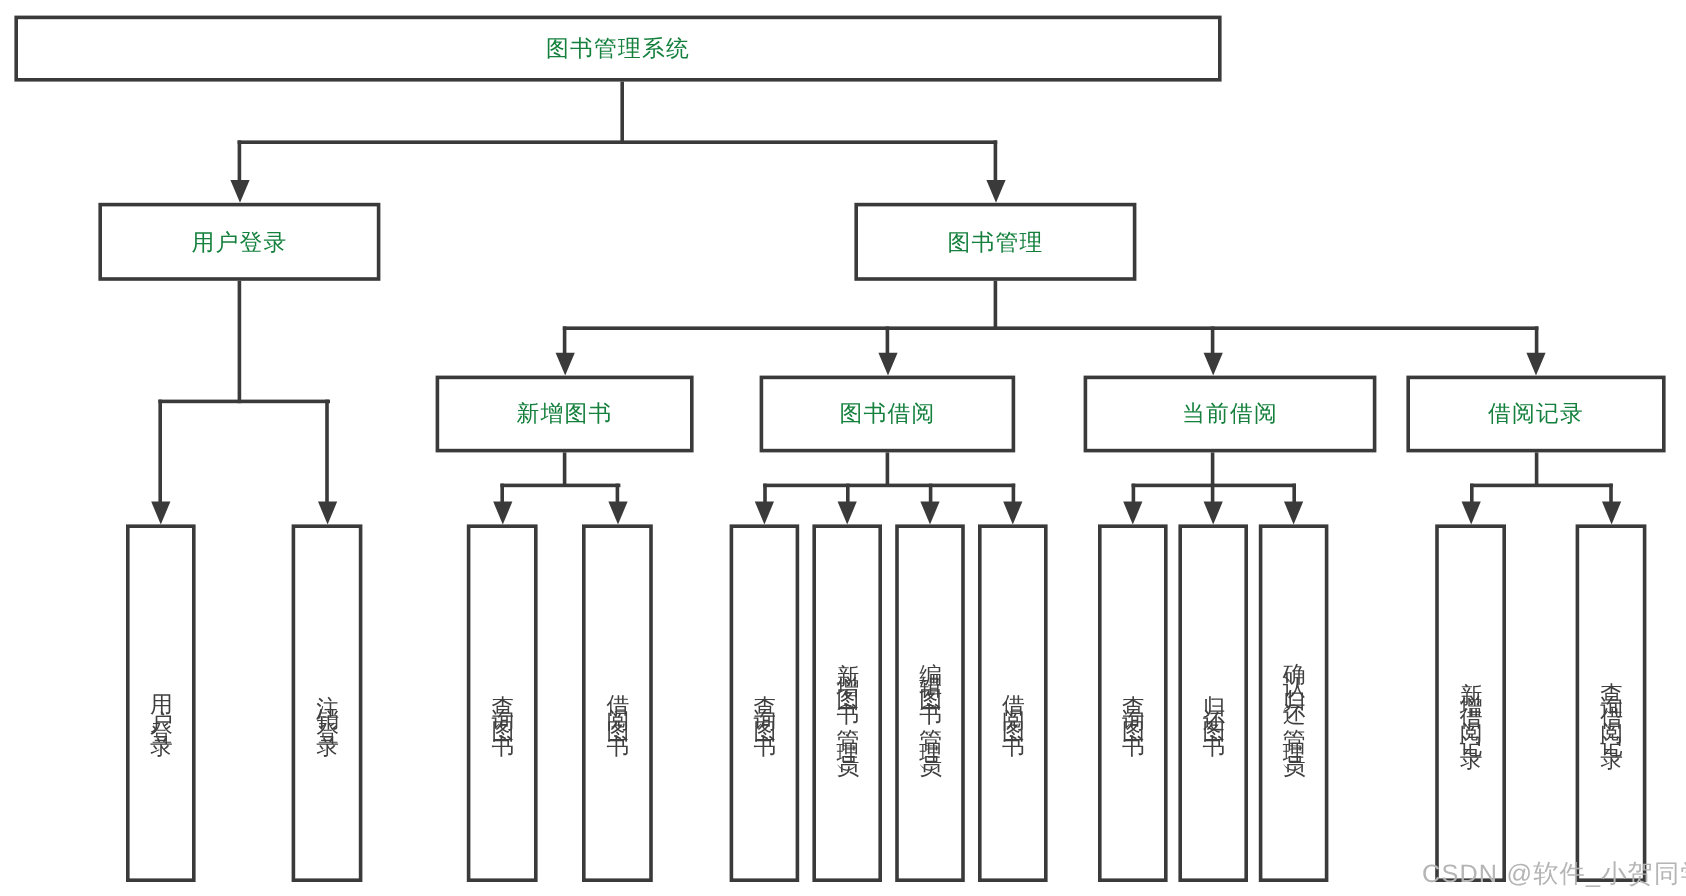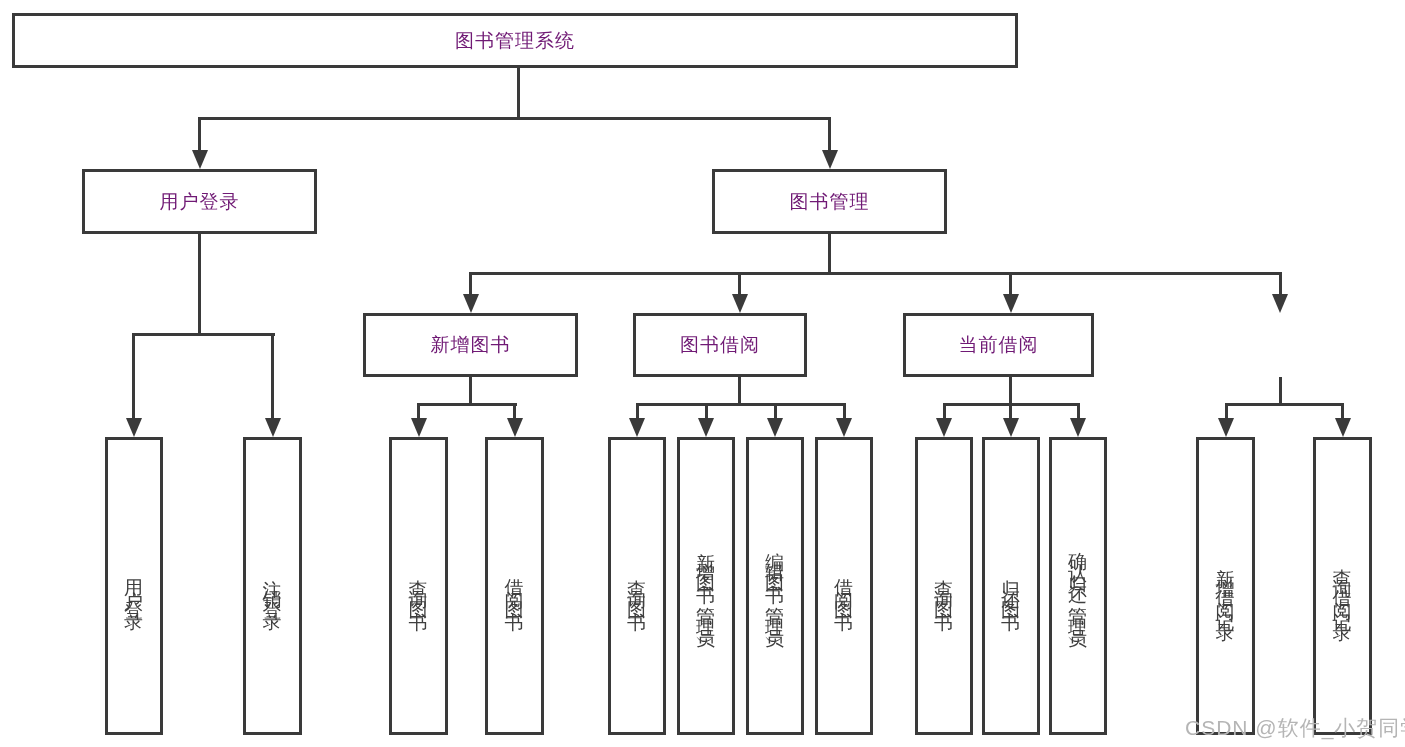--- a/index.html
+++ b/index.html
@@ -5,21 +5,21 @@
   html,body{margin:0;padding:0;background:#fff;}
   .canvas{
     position:relative;width:1405px;height:747px;background:#ffffff;
     font-family:"Liberation Sans",sans-serif;overflow:hidden;
   }
   .box{
     position:absolute;border:3px solid #3a3a3a;background:#ffffff;
     display:flex;align-items:center;justify-content:center;box-sizing:border-box;
   }
   .hbox .lbl{
-    font-size:19px;color:#701a75;letter-spacing:1px;white-space:nowrap;
+    font-size:19px;color:#15803d;letter-spacing:1px;white-space:nowrap;
   }
   .vbox .lbl{
     writing-mode:vertical-rl;text-orientation:mixed;
     font-size:19px;color:#3f3f3f;letter-spacing:11px;line-height:1;
   }
   .line{position:absolute;background:#3a3a3a;}
   .arrow{
     position:absolute;width:0;height:0;
     border-left:8px solid transparent;border-right:8px solid transparent;
     border-top:19px solid #3a3a3a;
@@ -66,25 +66,28 @@
   <div class="line" style="left:1009px;top:272px;width:3px;height:25px;"></div>
   <div class="line" style="left:1279px;top:272px;width:3px;height:25px;"></div>
   <div class="arrow" style="left:463px;top:294px;"></div>
   <div class="arrow" style="left:732px;top:294px;"></div>
   <div class="arrow" style="left:1003px;top:294px;"></div>
   <div class="arrow" style="left:1272px;top:294px;"></div>
 
   <div class="box hbox" style="left:363px;top:313px;width:215px;height:64px;">
     <span class="lbl">新增图书</span>
   </div>
-  <div class="box hbox" style="left:633px;top:313px;width:174px;height:64px;align-items:center;">
+  <div class="box hbox" style="left:633px;top:313px;width:213px;height:64px;align-items:center;">
     <span class="lbl">图书借阅</span>
   </div>
-  <div class="box hbox" style="left:903px;top:313px;width:191px;height:64px;">
+  <div class="box hbox" style="left:903px;top:313px;width:244px;height:64px;">
     <span class="lbl">当前借阅</span>
+  </div>
+  <div class="box hbox" style="left:1172px;top:313px;width:216px;height:64px;">
+    <span class="lbl">借阅记录</span>
   </div>
 
   <div class="line" style="left:469px;top:377px;width:3px;height:28px;"></div>
   <div class="line" style="left:417px;top:403px;width:100px;height:3px;"></div>
   <div class="line" style="left:417px;top:403px;width:3px;height:18px;"></div>
   <div class="line" style="left:513px;top:403px;width:3px;height:18px;"></div>
   <div class="arrow" style="left:411px;top:418px;"></div>
   <div class="arrow" style="left:507px;top:418px;"></div>
 
   <div class="line" style="left:738px;top:377px;width:3px;height:28px;"></div>

